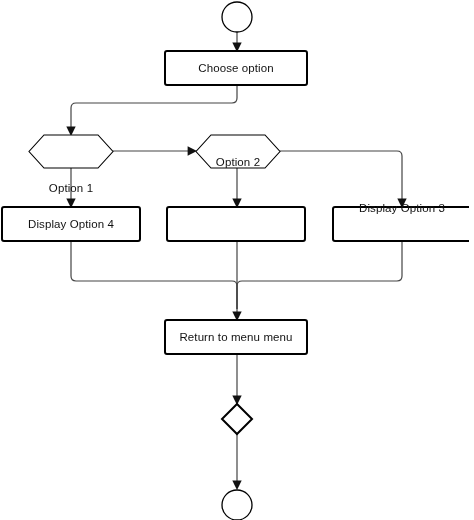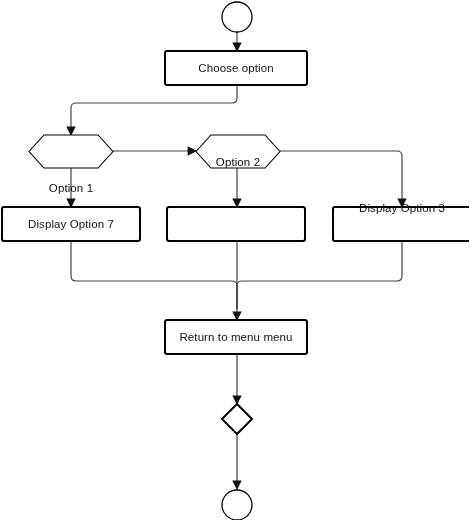--- a/index.html
+++ b/index.html
@@ -143,20 +143,20 @@
     <circle class="node-shape node-circle" cx="237" cy="505" r="15"></circle>
 
   </svg>
 
   <div class="node-label" style="left:236px; top:68px;">Choose option</div>
 
   <div class="node-label" style="left:71px; top:152px;margin-top:36px;">Option 1</div>
 
   <div class="node-label" style="left:238px; top:162px;text-align:center;">Option 2</div>
 
-  <div class="node-label" style="left:71px; top:224px;">Display Option 7</div>
+  <div class="node-label" style="left:71px; top:224px;">Display Option 4</div>
 
 
   <div class="node-label" style="left:402px; top:208px;">Display Option 3</div>
 
   <div class="node-label" style="left:236px; top:337px;">Return to menu menu</div>
 
 </div>
 
 </body></html>

